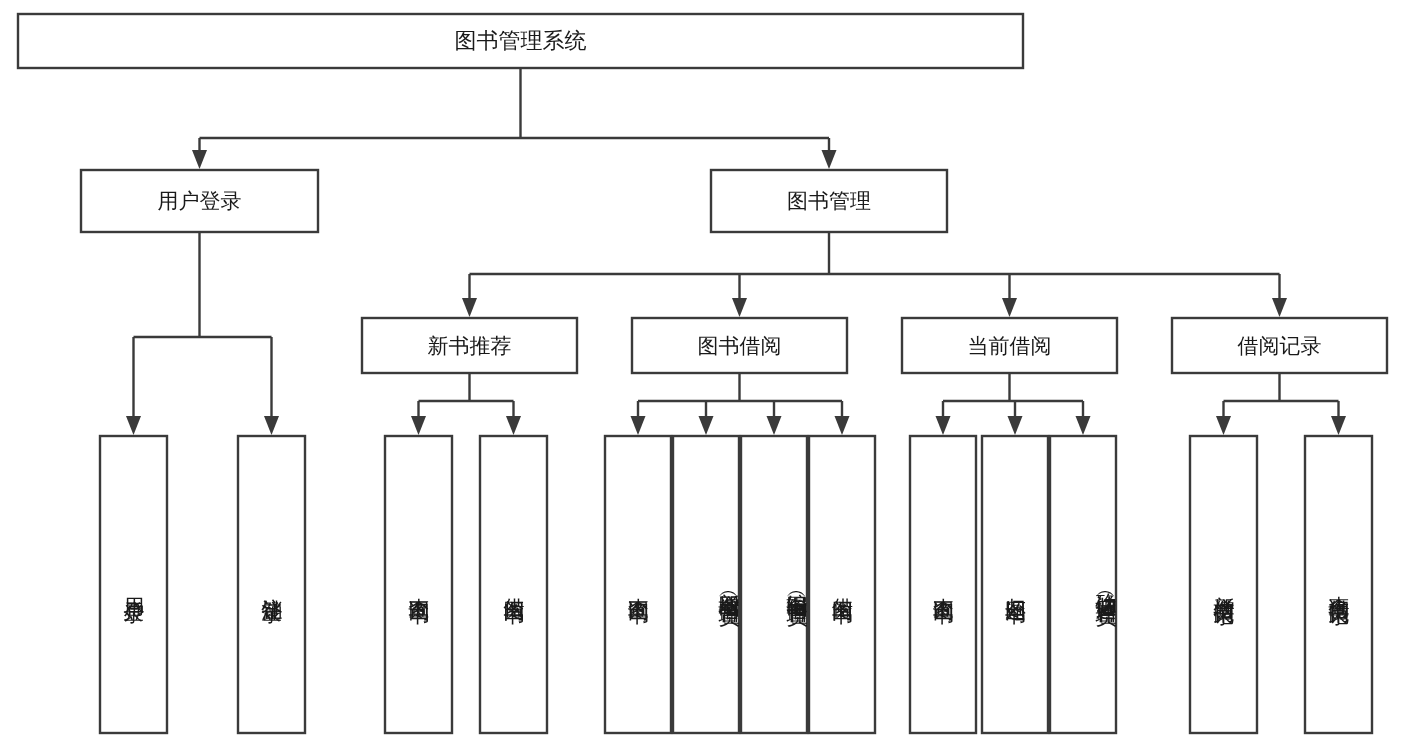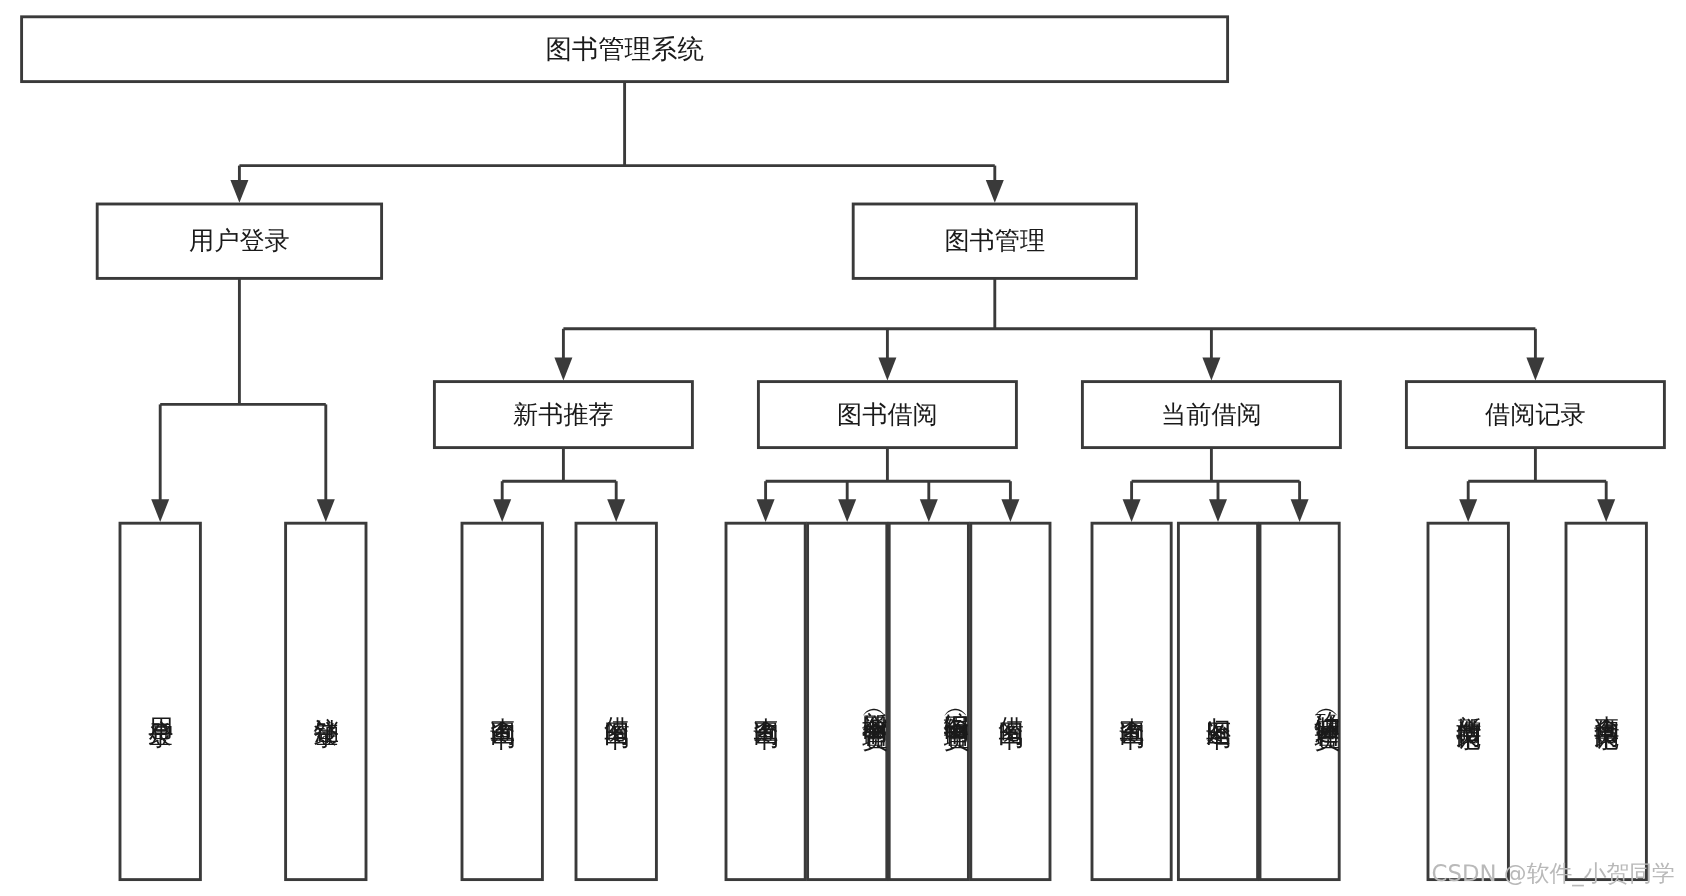--- a/index.html
+++ b/index.html
@@ -180,15 +180,14 @@
       <div class="vlabel" style="left: 673px; width: 66px; top: 444px; height: 281px; display: flex; align-items: flex-start; justify-content: center;">新增图书（管理员）</div>
       <div class="vlabel" style="left: 741px; width: 66px; top: 444px; height: 281px; display: flex; align-items: flex-start; justify-content: center;">编辑图书（管理员）</div>
       <div class="vlabel" style="left: 809px; width: 66px; top: 436px; height: 297px; display: flex; align-items: center; justify-content: center;">借阅图书</div>
       <div class="vlabel" style="left: 910px; width: 66px; top: 436px; height: 297px; display: flex; align-items: center; justify-content: center;">查询图书</div>
       <div class="vlabel" style="left: 982px; width: 66px; top: 436px; height: 297px; display: flex; align-items: center; justify-content: center;">归还图书</div>
       <div class="vlabel" style="left: 1050px; width: 66px; top: 444px; height: 281px; display: flex; align-items: flex-start; justify-content: center;">确认归还（管理员）</div>
       <div class="vlabel" style="left: 1190px; width: 67px; top: 436px; height: 297px; display: flex; align-items: center; justify-content: center;">新增借阅记录</div>
       <div class="vlabel" style="left: 1305px; width: 67px; top: 436px; height: 297px; display: flex; align-items: center; justify-content: center;">查询借阅记录</div>
     </div>
 
-  <div class="watermark" style="left: 1193px; top: 715px;">CSDN @软件_小贺同学</div>
 
 </div>
 
 </body></html>

